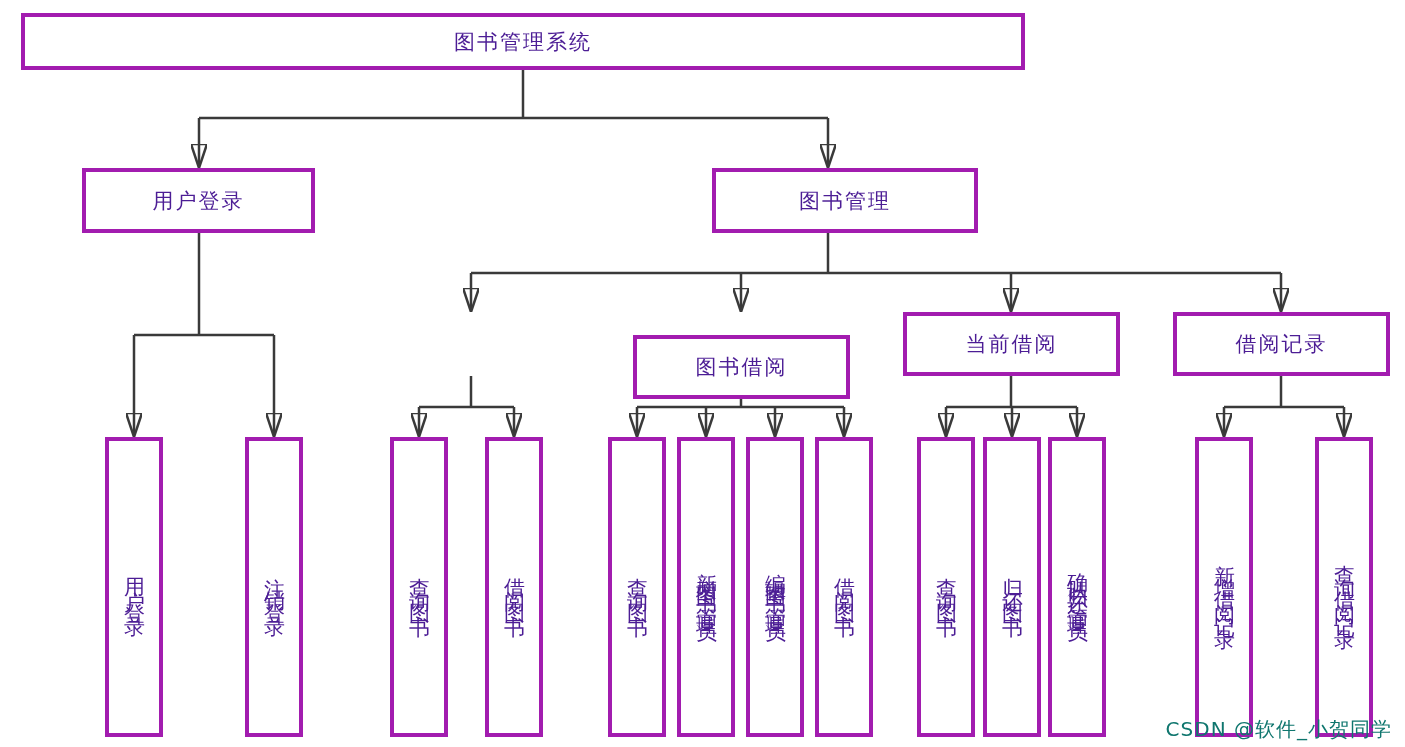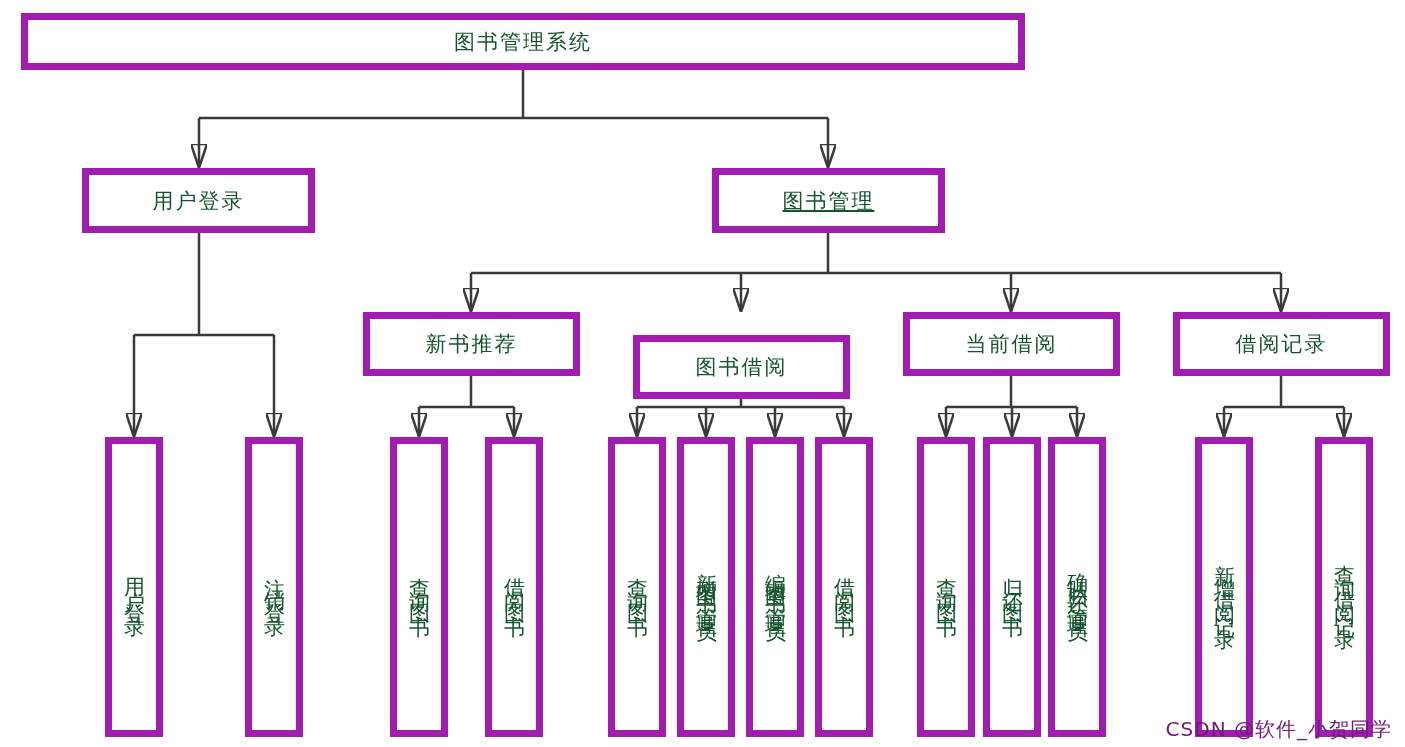--- a/index.html
+++ b/index.html
@@ -4,31 +4,31 @@
 <style>
   html,body{margin:0;padding:0;background:#fff;}
   .canvas{
     position:relative;width:1405px;height:747px;background:#fff;overflow:hidden;
     font-family:"DejaVu Sans","Liberation Sans",sans-serif;
   }
   .wires{position:absolute;left:0;top:0;z-index:0;}
   .wires path{stroke:#3a3a3a;stroke-width:2.5;fill:none;}
   .box{
     position:absolute;box-sizing:border-box;background:#ffffff;
-    border:7px solid #a21caf;display:flex;align-items:center;justify-content:center;
-    color:#14532d;font-size:21px;z-index:1;white-space:nowrap;
+    border:4px solid #a21caf;display:flex;align-items:center;justify-content:center;
+    color:#4c1d95;font-size:21px;z-index:1;white-space:nowrap;
   }
   .h{letter-spacing:2px;}
   .v{
     writing-mode:vertical-rl;text-orientation:mixed;
     letter-spacing:13px;line-height:1;white-space:normal;
   }
   .v.tight{letter-spacing:7px;}
   .watermark{
-    position:absolute;z-index:2;color:#701a75;font-size:20px;
+    position:absolute;z-index:2;color:#0f766e;font-size:20px;
     letter-spacing:1px;top:716px;right:13px;
   }
 </style>
 </head>
 <body>
 
 <div class="canvas">
 
   <svg class="wires" width="1405" height="747" viewBox="0 0 1405 747">
     <defs>
@@ -74,23 +74,22 @@
 
     <path d="M1281 376 V407"></path>
     <path d="M1224 407 H1344"></path>
     <path d="M1224 407 V435" marker-end="url(#arw)"></path>
     <path d="M1344 407 V435" marker-end="url(#arw)"></path>
   </svg>
 
   <div class="box h" style="left:21px;top:13px;width:1004px;height:57px;">图书管理系统</div>
 
   <div class="box h" style="left:82px;top:168px;width:233px;height:65px;">用户登录</div>
-  <div class="box h" style="left:712px;top:168px;width:233px;height:65px;text-decoration:underline;">图书管理</div>
+  <div class="box h" style="left:712px;top:168px;width:266px;height:65px;">图书管理</div>
 
-  <div class="box h" style="left:363px;top:312px;width:217px;height:64px;">新书推荐</div>
   <div class="box h" style="left:633px;top:312px;width:217px;height:64px;margin-top:23px;">图书借阅</div>
   <div class="box h" style="left:1173px;top:312px;width:217px;height:64px;">借阅记录</div>
   <div class="box h" style="left:903px;top:312px;width:217px;height:64px;">当前借阅</div>
 
   <div class="box v" style="left:105px;top:437px;width:58px;height:300px;">用户登录</div>
   <div class="box v" style="left:245px;top:437px;width:58px;height:300px;">注销登录</div>
 
   <div class="box v" style="left:390px;top:437px;width:58px;height:300px;">查询图书</div>
   <div class="box v" style="left:485px;top:437px;width:58px;height:300px;">借阅图书</div>
 

